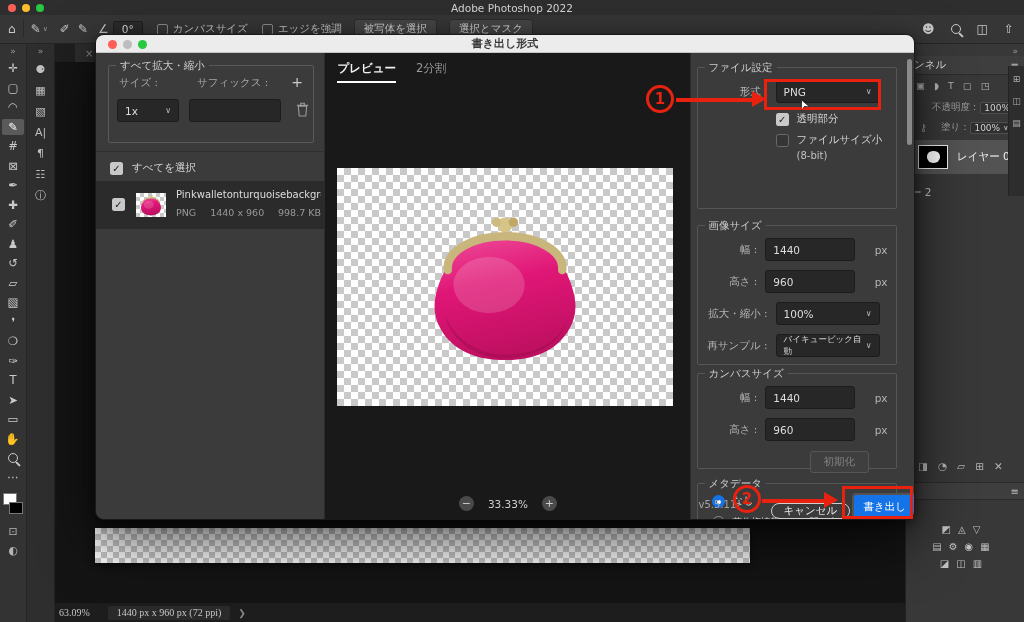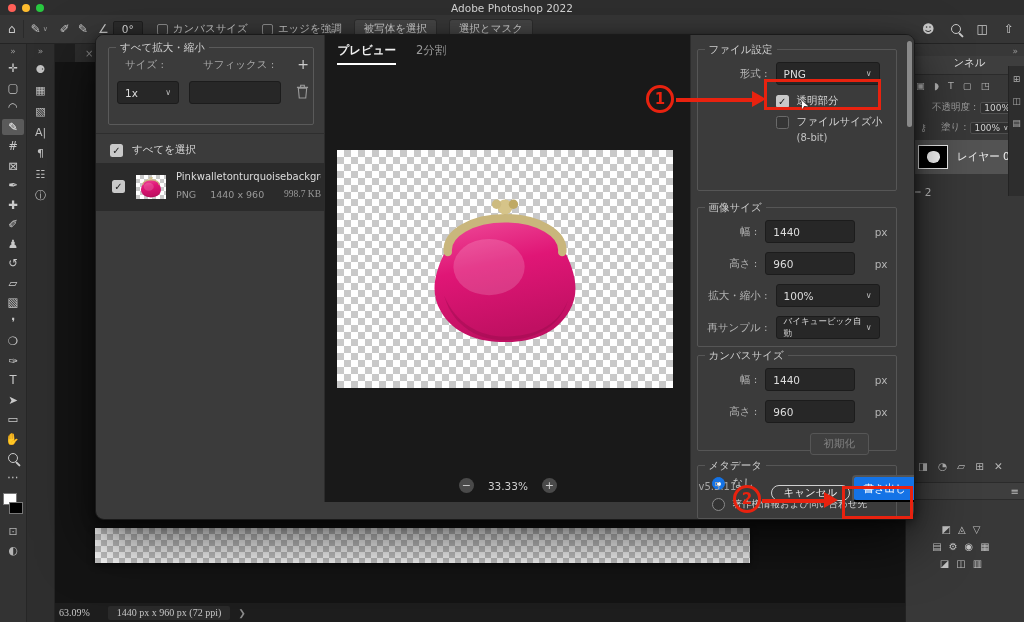--- a/index.html
+++ b/index.html
@@ -65,21 +65,21 @@
   #statusbar { position:absolute; left:0; top:559px; width:850px; height:19px; background:#1d1d1d;
     display:flex; align-items:center; font-size:10px; color:#c6c6c6;font-family:Liberation Serif, serif; }
   #statusbar .zoomv { margin-left:4px; }
   #statusbar .docinfo { margin-left:18px; background:#2a2a2a; border-radius:2px; padding:1.5px 9px; color:#c6c6c6; }
   #statusbar .chev { margin-left:8px; color:#8a8a8a; font-size:9px; }
 
   
   #rpanel { position:absolute; left:905px; top:44px; width:119px; height:578px; background:#383838; border-left:1px solid #222; }
   #rpanel .collapse { position:absolute; right:6px; top:2px; font-size:9px; color:#9a9a9a; }
   #lp-tabbar { position:absolute; left:0; top:12px; width:119px; height:19px; background:#3e3e3e; border-bottom:1px solid #2b2b2b;
-    display:flex; align-items:center;flex-direction:column; }
+    display:flex; align-items:center; }
   #lp-tabbar .tab { font-size:10.5px; color:#ddd; margin-left:8px; }
   #lp-tabbar .menu { margin-left:auto; margin-right:6px; color:#bbb; font-size:10px; }
   #lp-filter { position:absolute; left:10px; top:36px; display:flex; gap:9px; }
   #lp-filter span { font-size:9.5px; color:#b5b5b5; }
   .lp-row { position:absolute; left:0; width:119px; display:flex; align-items:center; font-size:9.5px; color:#9f9f9f; }
   .mini-box { background:#2f2f2f; border:1px solid #4e4e4e; border-radius:2px; padding:0 3px; margin-left:4px;
     font-size:9px; color:#cfcfcf; display:flex; gap:3px; align-items:center;}
   #layer0 { position:absolute; left:0; top:96px; width:119px; height:34px; background:#535353; display:flex; align-items:center; }
   .mask-thumb { position:relative; width:30px; height:24px; background:#000; border:1px solid #f0f0f0; margin-left:12px; }
   .mask-thumb::after { content:""; position:absolute; left:8px; top:5px; width:13px; height:12px;
@@ -119,39 +119,39 @@
   .drop .chev { color:#bbb; font-size:8px; }
   .cb { width:13px; height:13px; border-radius:2.5px; display:flex; align-items:center; justify-content:center; }
   .cb.on { background:#c9c9c9; color:#1c1c1c; font-size:10px; font-weight:bold; }
   .cb.off { background:#353535; border:1px solid #6a6a6a; }
   .radio { width:13px; height:13px; border-radius:50%; border:1px solid #8a8a8a; background:#333; position:relative; }
   .radio.sel { background:var(--accent-blue,#1473e6); border-color:var(--accent-blue,#1473e6); }
   .radio.sel::after { content:""; position:absolute; left:4px; top:4px; width:4px; height:4px; border-radius:50%; background:#fff; }
 
   
   #scale-group { left:12px; top:12px; width:206px; height:78px; }
-  #scale-labels { position:absolute; left:10px; top:10px; width:186px; display:flex; font-size:10.5px; color:#a8a8a8;margin-left:6px; }
+  #scale-labels { position:absolute; left:10px; top:10px; width:186px; display:flex; font-size:10.5px; color:#a8a8a8; }
   #suffix-label { position:absolute; left:78px; top:0; }
   #add-size { position:absolute; right:2px; top:-2px; color:#ccc; font-size:14px; }
   #size-drop { position:absolute; left:8px; top:33px; width:62px; }
   #suffix-input { position:absolute; left:80px; top:33px; width:92px; height:23px; background:#272727;
     border:1px solid #1c1c1c; border-radius:3px; color:#ddd; font-size:10.5px; padding:0 6px; }
   #trash { position:absolute; right:4px; top:36px; }
   #left-div { position:absolute; left:0; top:98px; width:230px; height:1px; background:#2e2e2e; }
   #selall-row { position:absolute; left:14px; top:108px; display:flex; align-items:center; gap:9px; }
   #selall-row .lbl { font-size:10.5px; color:#d6d6d6; }
   #file-row { position:absolute; left:0; top:128px; width:230px; height:48px; background:#2b2b2b; }
   #file-row .cb { position:absolute; left:16px; top:17px; }
   #file-thumb { position:absolute; left:40px; top:12px; width:30px; height:24px;
     background-size:8px 8px; background-position:0 0,4px 4px; }
   #file-name { position:absolute; left:80px; top:8px; font-size:10px; color:#ddd; width:145px;
     white-space:nowrap; overflow:hidden; }
   #file-meta { position:absolute; left:80px; top:26px; width:145px; font-size:9.5px; color:#999;
     display:flex; }
-  #file-meta .dim { margin-left:14px; } #file-meta .siz { margin-left:auto; margin-right:0;font-family:Liberation Serif, serif; }
+  #file-meta .dim { margin-left:14px; } #file-meta .siz { margin-left:auto; margin-right:0; }
 
   
   #ptabs { position:absolute; left:12px; top:8px; display:flex; gap:20px; }
   #tab-preview { font-size:11.5px; font-weight:bold; color:#f0f0f0; padding-bottom:5px; border-bottom:2px solid #fff; }
   #tab-split { font-size:11.5px; color:#9a9a9a; padding-bottom:5px; }
   #preview-checker { position:absolute; left:12px; top:115px; width:336px; height:238px;
     background-size:14px 14px; background-position:0 0,7px 7px; }
   #purse-large { position:absolute; left:88px; top:42px; }
   #zoomctl { position:absolute; left:0; top:443px; width:365px; display:flex; align-items:center; justify-content:center; gap:14px; }
   .zc { width:15px; height:15px; border-radius:50%; background:#4a4a4a; color:#cfcfcf; font-size:11px;
@@ -386,20 +386,28 @@
       </div>
     <div id="right-dock">
 
     <span>⊞</span>
         <span>◫</span>
         <span>▤</span>
       </div>
   </div>
 
   <div id="dialog">
+    <div id="dlg-titlebar">
+      <div class="lights">
+        <span class="light l-red"></span>
+        <span class="light l-dim"></span>
+        <span class="light l-green"></span>
+      </div>
+      <span class="title">書き出し形式</span>
+    </div>
 
     <div id="dlg-body">
 
       <div id="dlg-left">
         <div class="group" id="scale-group">
           <span class="group-title">すべて拡大・縮小</span>
           <div id="scale-labels">
             <span>サイズ :</span>
             <span id="suffix-label">サフィックス :</span>
             <span id="add-size">+</span>

